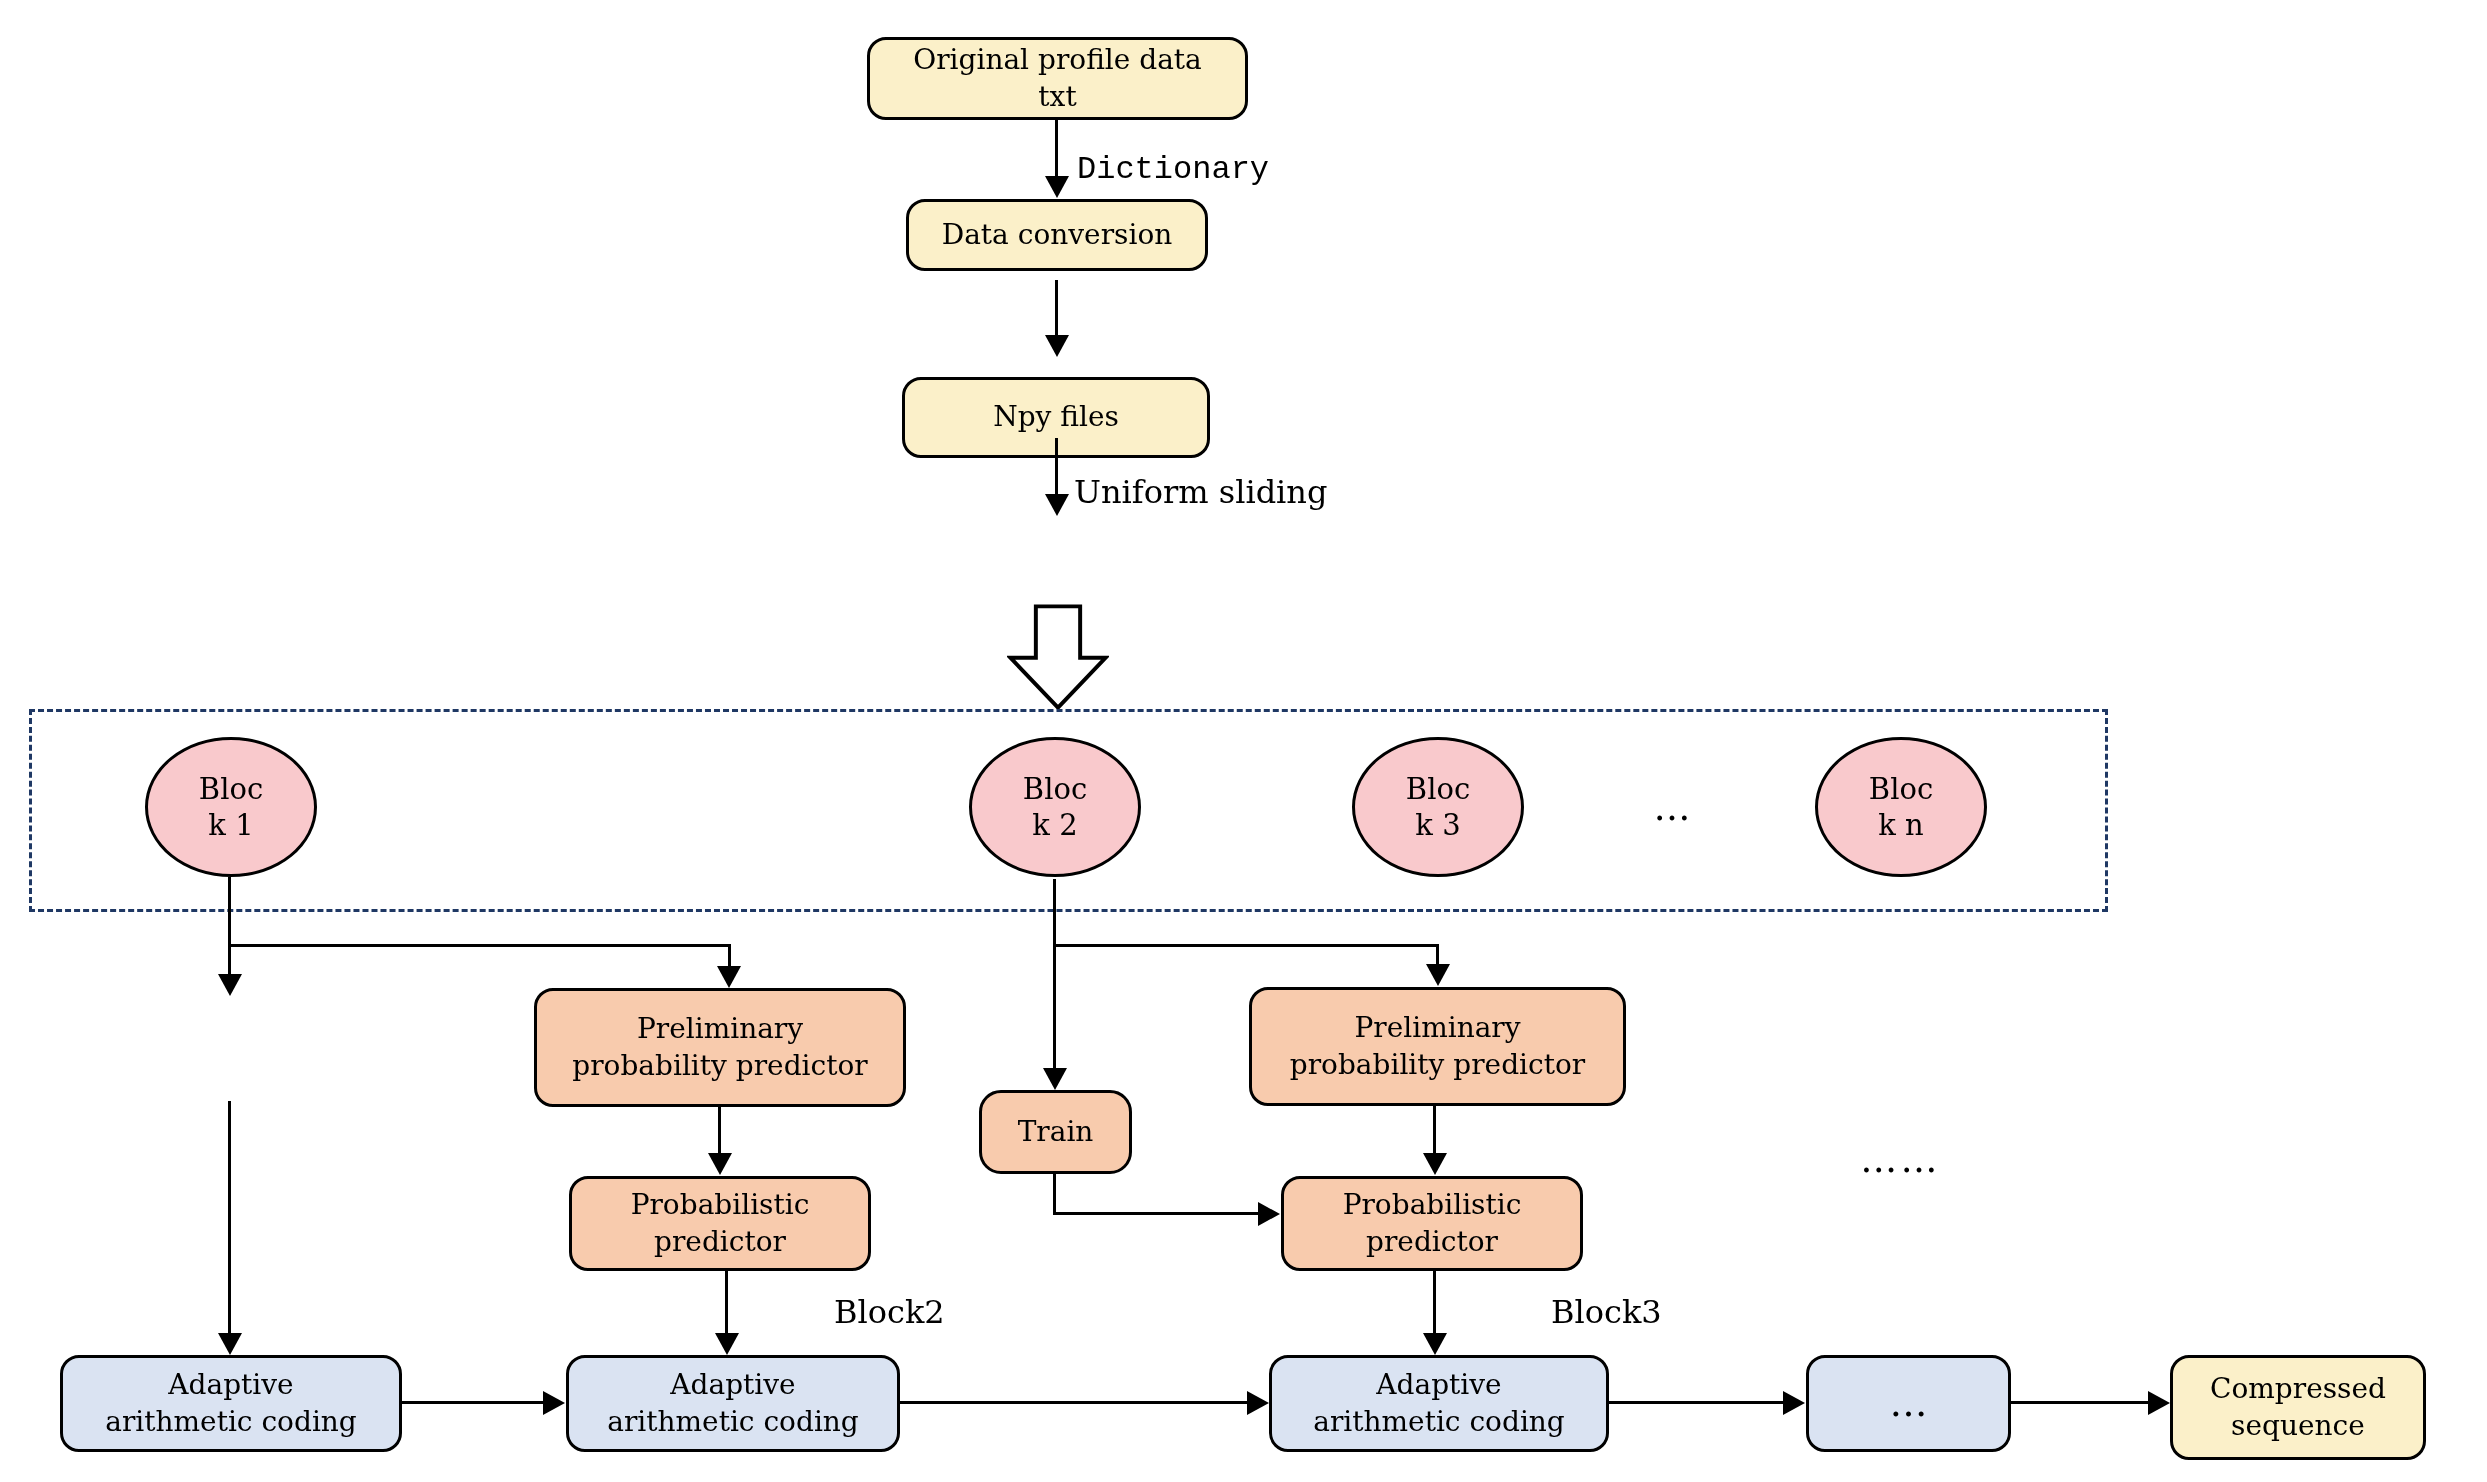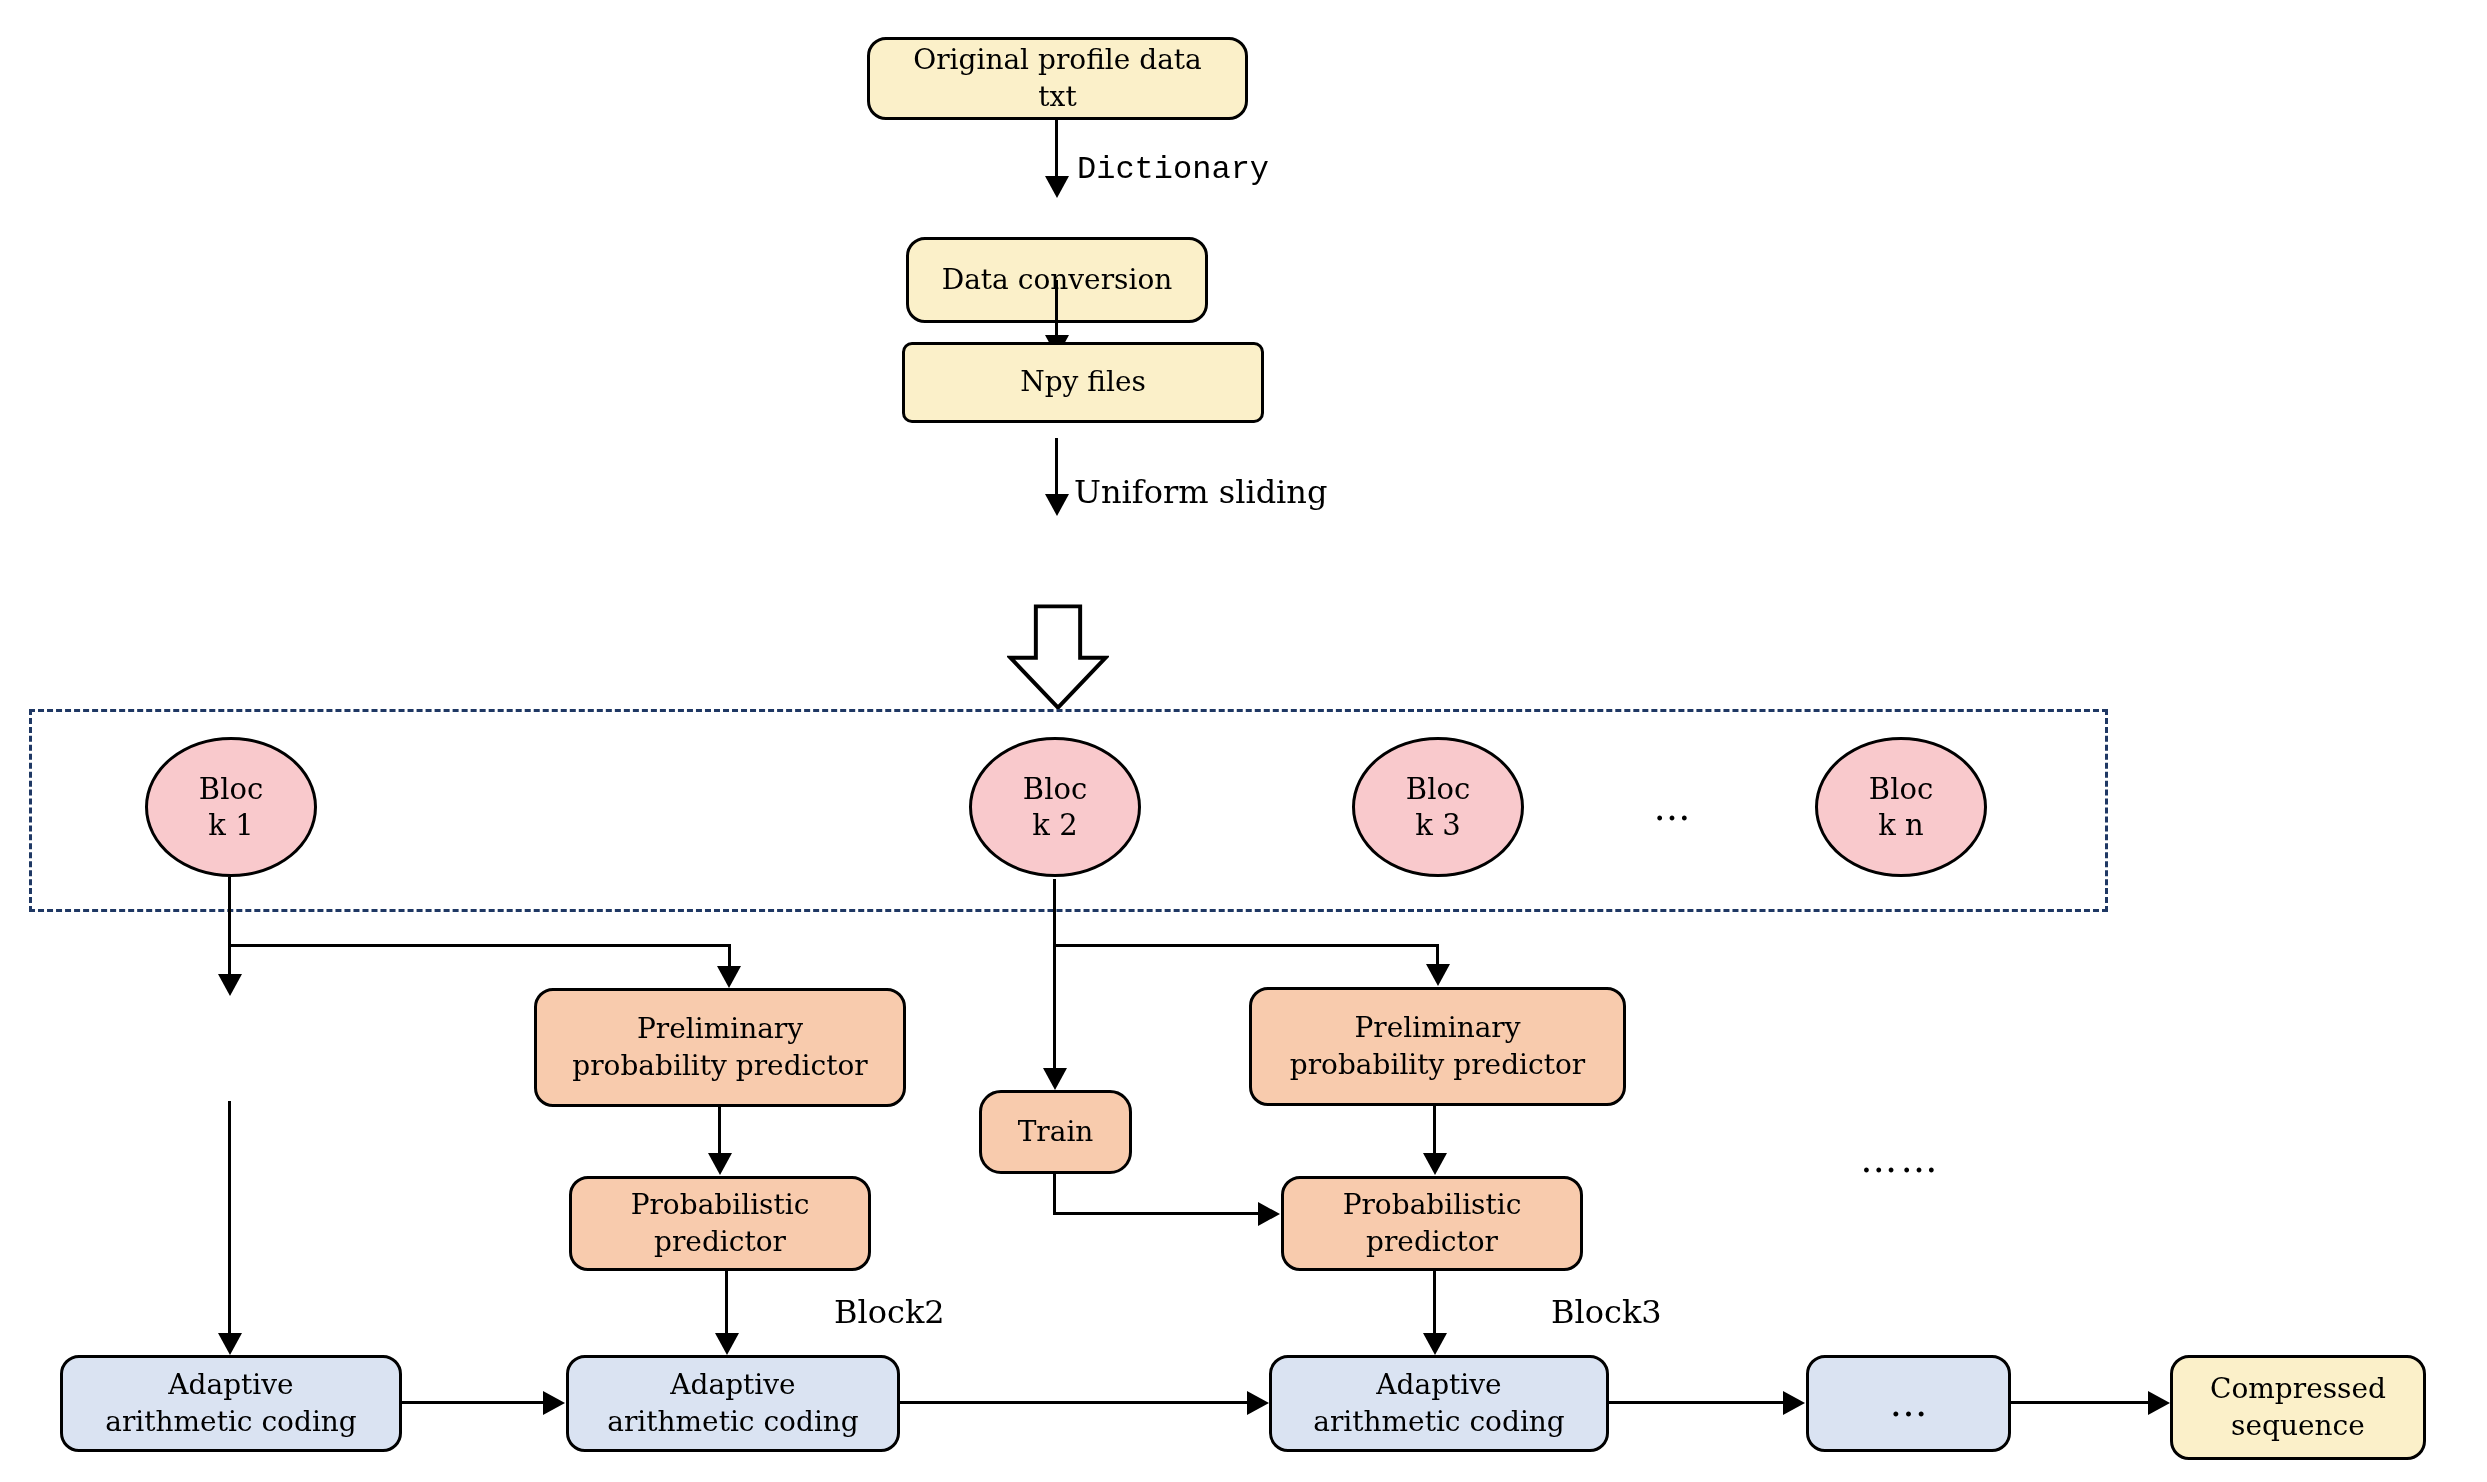--- a/index.html
+++ b/index.html
@@ -31,26 +31,26 @@
 
 <div class="canvas">
 
   <div class="node yellow" style="left:867px;top:37px;width:381px;height:83px;">Original profile data
 txt</div>
 
   <div class="vline" style="left:1055px;top:119px;height:59px;"></div>
   <div class="ah-down" style="left:1045px;top:176px;"></div>
   <div class="lbl" style="left:1077px;top:151px;font-family:Liberation Mono, monospace;">Dictionary</div>
 
-  <div class="node yellow" style="left:906px;top:199px;width:302px;height:86px;margin-top:38px;">Data conversion</div>
+  <div class="node yellow" style="left:906px;top:199px;width:302px;height:72px;">Data conversion</div>
 
   <div class="vline" style="left:1055px;top:280px;height:56px;"></div>
   <div class="ah-down" style="left:1045px;top:335px;"></div>
 
-  <div class="node yellow" style="left:902px;top:342px;width:362px;height:81px;border-radius:10px;">Npy files</div>
+  <div class="node yellow" style="left:902px;top:377px;width:308px;height:81px;">Npy files</div>
 
   <div class="vline" style="left:1055px;top:438px;height:56px;"></div>
   <div class="ah-down" style="left:1045px;top:494px;"></div>
   <div class="lbl" style="left:1074px;top:473px;">Uniform sliding</div>
 
 
   <svg class="big-arrow" style="left:1007px;top:604px;" width="102" height="106" viewBox="0 0 128 134">
     <polygon points="36,3 92,3 92,68 124,68 64,131 4,68 36,68" fill="#ffffff" stroke="#000000" stroke-width="5"></polygon>
   </svg>
 

